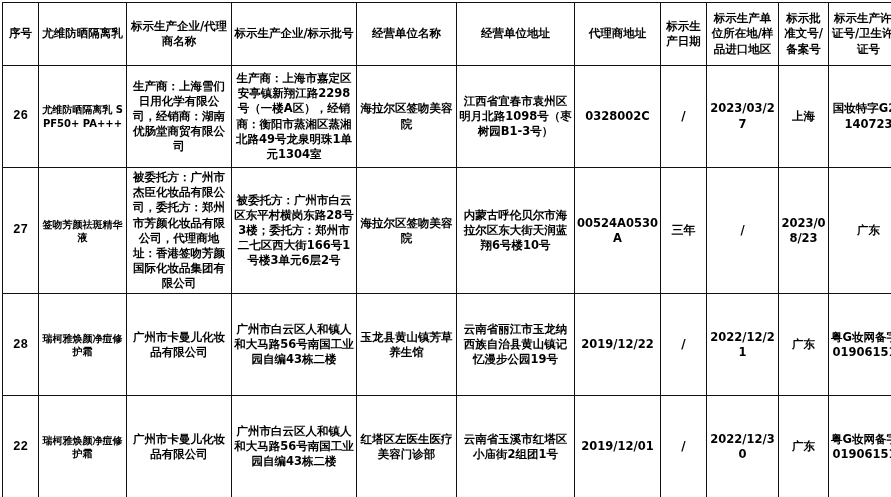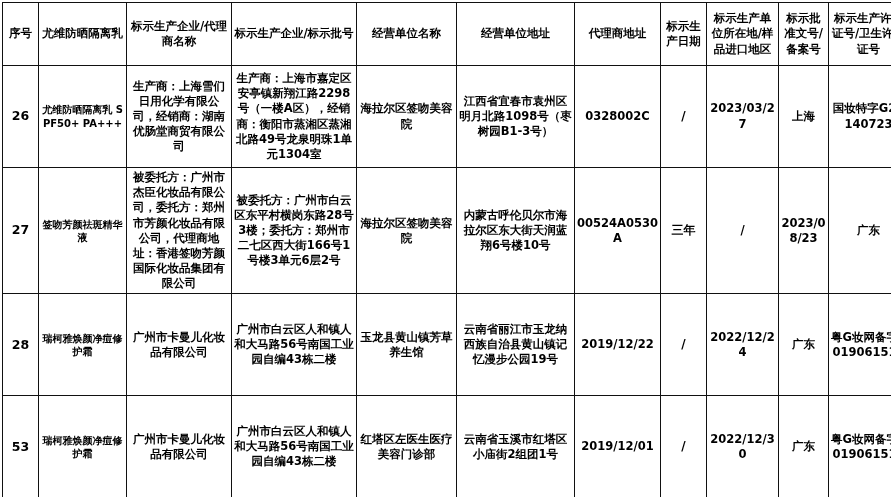--- a/index.html
+++ b/index.html
@@ -54,21 +54,21 @@
   col.c2  { width: 105px; }
   col.c3  { width: 125px; }
   col.c4  { width: 100px; }
   col.c5  { width: 118px; }
   col.c6  { width: 86px; }
   col.c7  { width: 46px; }
   col.c8  { width: 72px; }
   col.c9  { width: 50px; }
   col.c10 { width: 80px; }
 
-  .cell-idx { font-size: 12.5px; }
+  .cell-idx { font-size: 12.5px; font-family: Liberation Mono, monospace; }
   .cell-name { font-size: 10px; }
   .cell-addr { font-size: 11.5px; text-align: justify; text-align-last: center; }
   .cell-batch { font-size: 11.5px; }
   .cell-slash { font-size: 12px; }
 </style>
 </head>
 <body>
 
 <div id="sheet">
   <table class="data-table">
@@ -129,26 +129,26 @@
       </tr>
       <tr>
         <td class="cell-idx">28</td>
         <td class="cell-name">瑞柯雅焕颜净痘修护霜</td>
         <td class="cell-addr">广州市卡曼儿化妆品有限公司</td>
         <td class="cell-addr">广州市白云区人和镇人和大马路56号南国工业园自编43栋二楼</td>
         <td class="cell-addr">玉龙县黄山镇芳草养生馆</td>
         <td class="cell-addr">云南省丽江市玉龙纳西族自治县黄山镇记忆漫步公园19号</td>
         <td class="cell-batch">2019/12/22</td>
         <td class="cell-slash">/</td>
-        <td class="cell-batch">2022/12/24</td>
+        <td class="cell-batch">2022/12/21</td>
         <td class="cell-batch">广东</td>
         <td class="cell-batch">粤G妆网备字2019061512</td>
       </tr>
       <tr>
-        <td class="cell-idx">53</td>
+        <td class="cell-idx">22</td>
         <td class="cell-name">瑞柯雅焕颜净痘修护霜</td>
         <td class="cell-addr">广州市卡曼儿化妆品有限公司</td>
         <td class="cell-addr">广州市白云区人和镇人和大马路56号南国工业园自编43栋二楼</td>
         <td class="cell-addr">红塔区左医生医疗美容门诊部</td>
         <td class="cell-addr">云南省玉溪市红塔区小庙街2组团1号</td>
         <td class="cell-batch">2019/12/01</td>
         <td class="cell-slash">/</td>
         <td class="cell-batch">2022/12/30</td>
         <td class="cell-batch">广东</td>
         <td class="cell-batch">粤G妆网备字2019061512</td>

